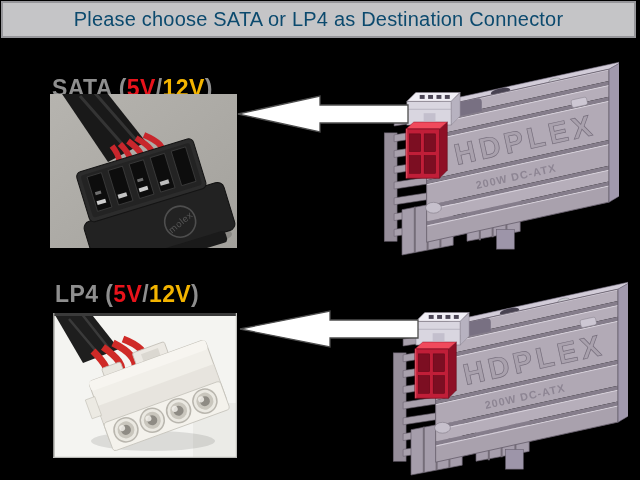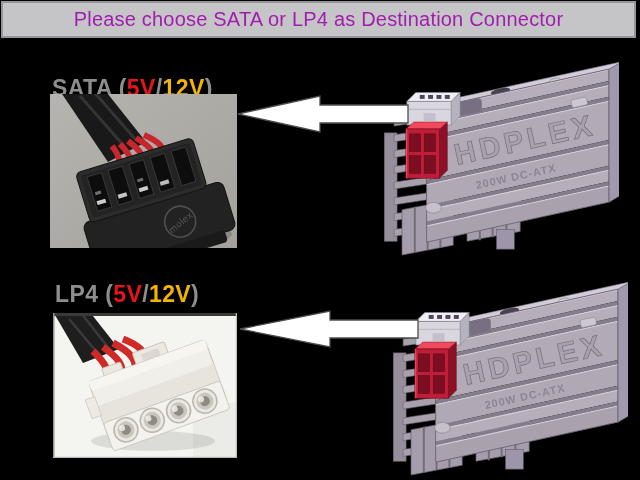--- a/index.html
+++ b/index.html
@@ -6,21 +6,21 @@
   #canvas {
     position:relative; width:640px; height:480px; background:#000;
     overflow:hidden; font-family:"Liberation Sans", sans-serif;
     -webkit-font-smoothing:antialiased;
   }
   .title-bar {
     position:absolute; left:1px; top:1px; width:631px; height:33px;
     background:#c5c5c7; border:2px solid #96969a;
     display:flex; align-items:center; justify-content:center;
   }
-  .title-text { font-size:20px; color:#a21caf; letter-spacing:0.2px; }
+  .title-text { font-size:20px; color:#0c4a6e; letter-spacing:0.2px; }
 
   .section-label { position:absolute; font-size:23px; font-weight:bold; color:#8e8e8e; letter-spacing:0.4px; white-space:pre;margin-top:12px; }
   #sata-label { left:52px; top:63px; }
   #lp4-label  { left:55px; top:269px; }
   .v5  { color:#e8131b; }
   .v12 { color:#f3b400; }
 
   .photo  { position:absolute; display:block; }
   #sata-photo { left:50px; top:94px;  width:187px; height:154px; }
   #lp4-photo  { left:53px; top:313px; width:184px; height:145px; }

